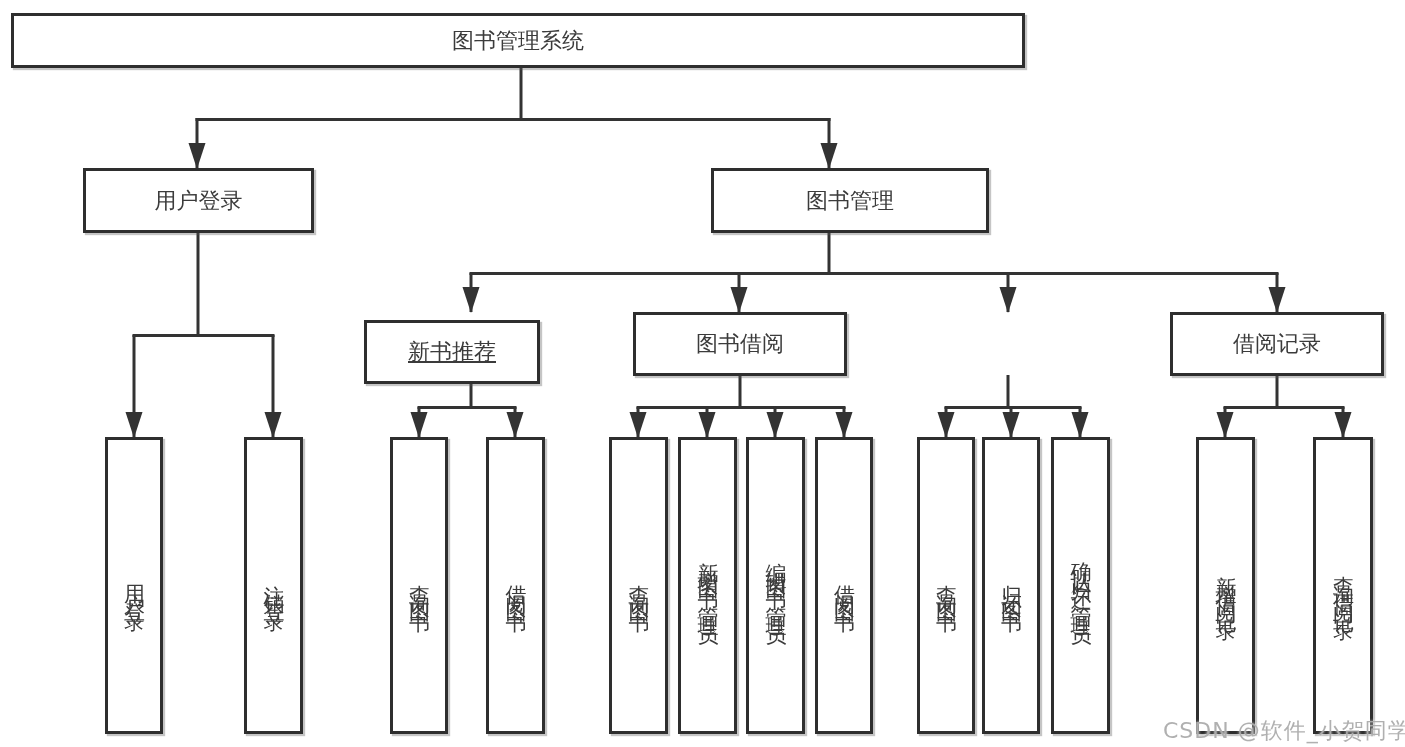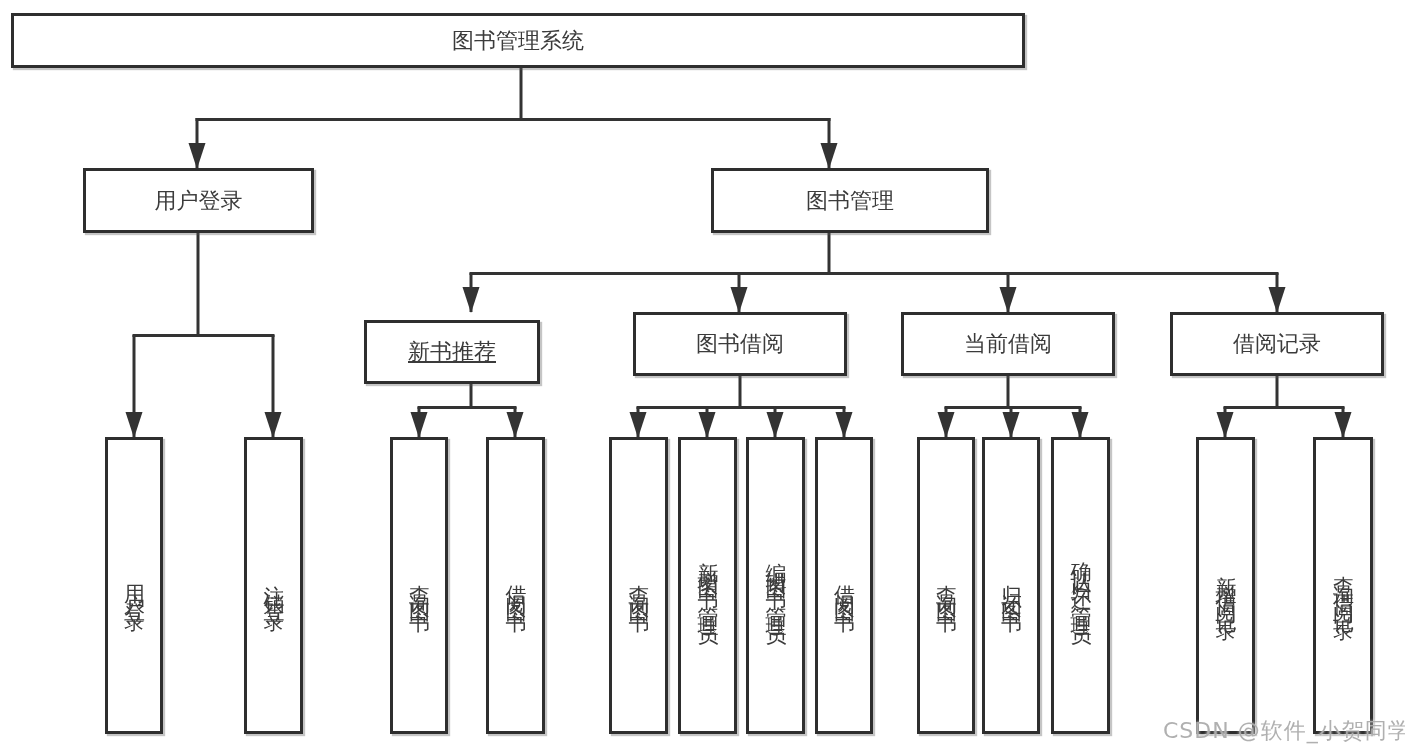--- a/index.html
+++ b/index.html
@@ -125,23 +125,20 @@
   <div class="box" style="left:711px; top:168px; width:278px; height:65px;">
     <span class="hlabel">图书管理</span>
   </div>
 
   <div class="box" style="left:364px; top:320px; width:176px; height:64px;text-decoration:underline;">
     <span class="hlabel">新书推荐</span>
   </div>
   <div class="box" style="left:633px; top:312px; width:214px; height:64px;">
     <span class="hlabel">图书借阅</span>
   </div>
-  <div class="box" style="left:901px; top:312px; width:214px; height:64px;">
-    <span class="hlabel">当前借阅</span>
-  </div>
   <div class="box" style="left:1170px; top:312px; width:214px; height:64px;">
     <span class="hlabel">借阅记录</span>
   </div>
 
   <div class="box" style="left:105px; top:437px; width:58px; height:297px;">
     <span class="vlabel">用户登录</span>
   </div>
   <div class="box" style="left:244px; top:437px; width:59px; height:297px;">
     <span class="vlabel">注销登录</span>
   </div>

